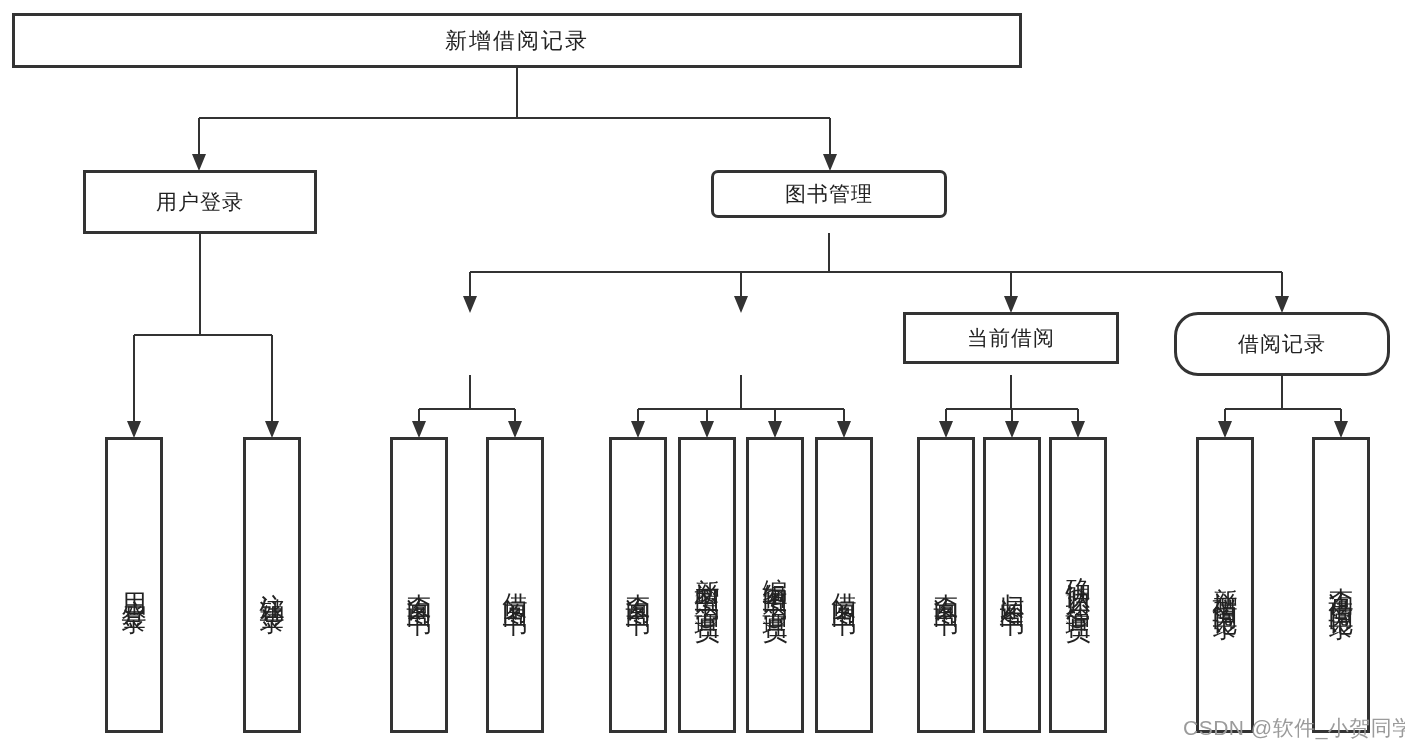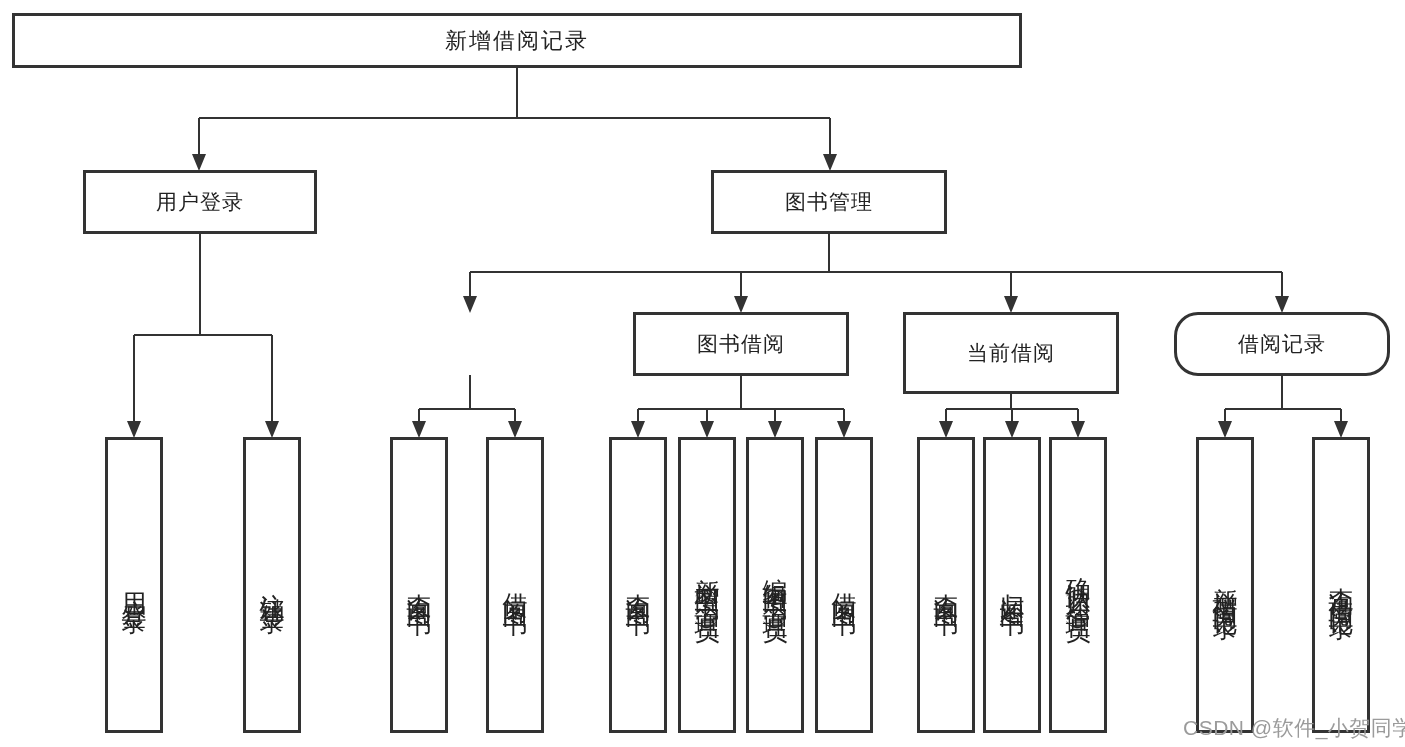--- a/index.html
+++ b/index.html
@@ -109,24 +109,23 @@
       M946 438 l-7 -17 h14 z
       M1012 438 l-7 -17 h14 z
       M1078 438 l-7 -17 h14 z
       M1225 438 l-7 -17 h14 z
       M1341 438 l-7 -17 h14 z"></path>
   </svg>
 
   <div class="node node-title" style="left:12px;top:13px;width:1010px;height:55px;">新增借阅记录</div>
 
   <div class="node node-h" style="left:83px;top:170px;width:234px;height:64px;">用户登录</div>
-  <div class="node node-h" style="left:711px;top:170px;width:236px;height:64px;">图书管理</div>
+  <div class="node node-h" style="left:711px;top:170px;width:236px;height:48px;border-radius:7px;">图书管理</div>
 
-  <div class="node node-h" style="left:633px;top:312px;width:216px;height:64px;">图书借阅</div>
-  <div class="node node-h" style="left:903px;top:312px;width:216px;height:82px;">当前借阅</div>
+  <div class="node node-h" style="left:903px;top:312px;width:216px;height:52px;">当前借阅</div>
   <div class="node node-h" style="left:1174px;top:312px;width:216px;height:64px;border-radius:24px;">借阅记录</div>
 
   <div class="node node-v" style="left:105px;">用户登录</div>
   <div class="node node-v" style="left:243px;">注销登录</div>
 
   <div class="node node-v" style="left:390px;">查询图书</div>
   <div class="node node-v" style="left:486px;">借阅图书</div>
 
   <div class="node node-v" style="left:609px;">查询图书</div>
   <div class="node node-v" style="left:678px;">新增图书（管理员）</div>

